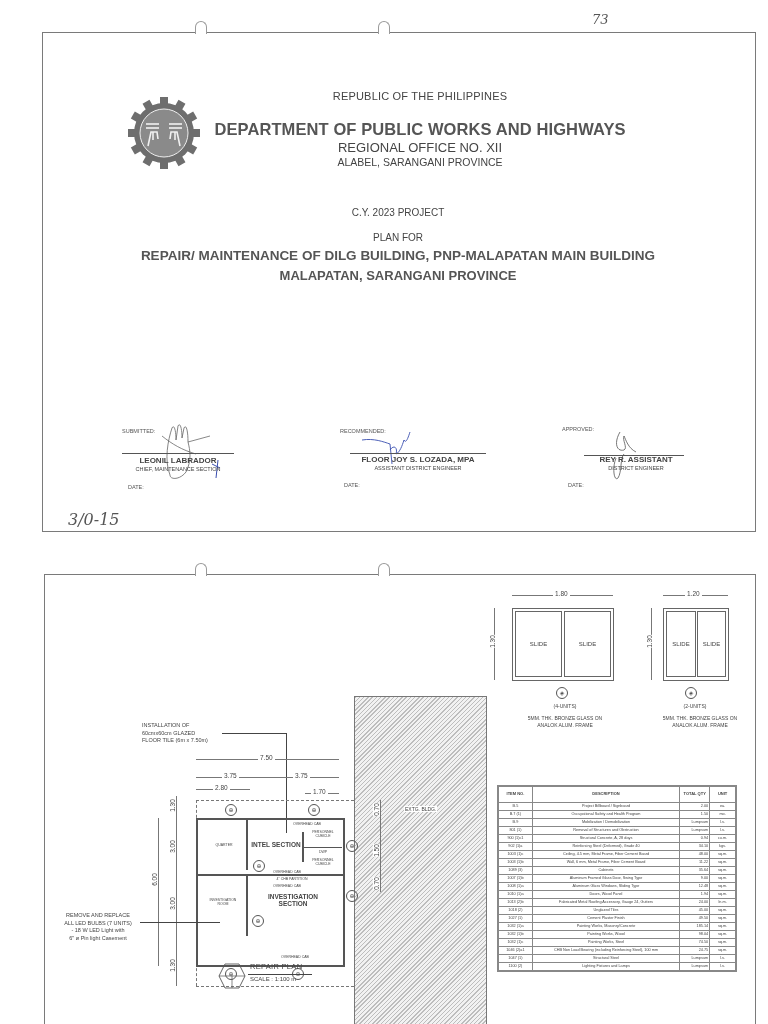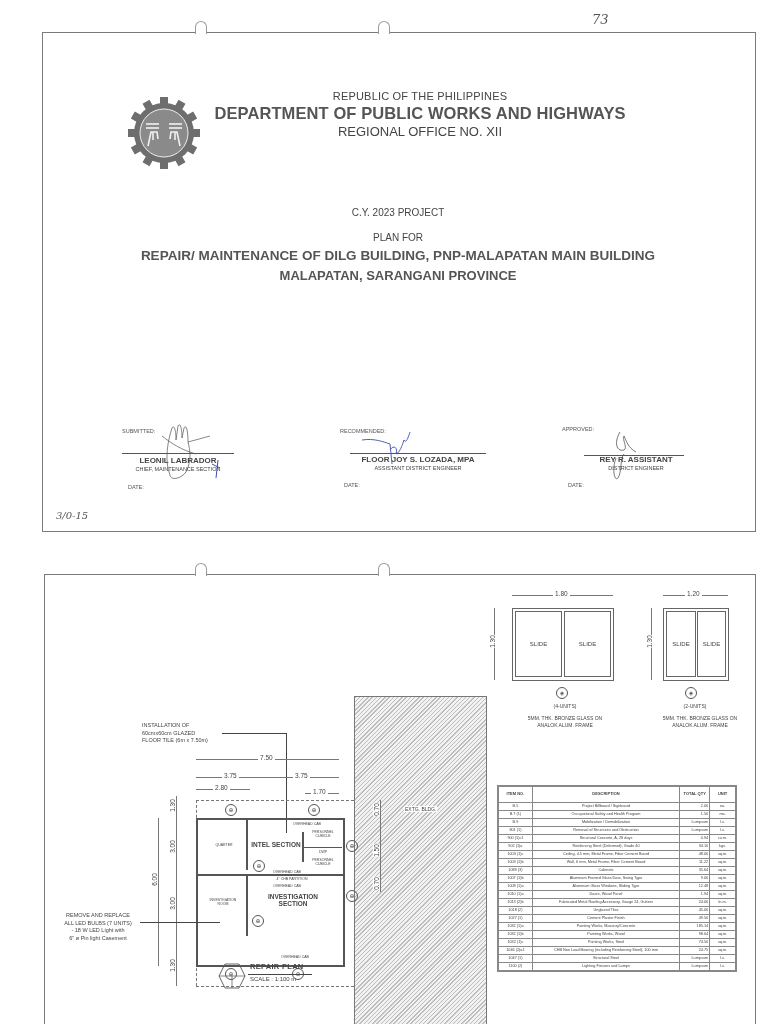--- a/index.html
+++ b/index.html
@@ -81,22 +81,23 @@
       <path d="M22 51 L25 37 L31 37 L32 44"></path>
       <path d="M54 51 L51 37 L45 37 L44 44"></path>
       <line x1="27" y1="37" x2="27" y2="45"></line>
       <line x1="49" y1="37" x2="49" y2="45"></line>
     </g>
   </svg>
 </div>
 
 <div class="abs center" style="left:210px; top:90px; width:420px;">
   <div class="h-republic">REPUBLIC OF THE PHILIPPINES</div>
-  <div class="h-dept" style="margin-top:2px;">DEPARTMENT OF PUBLIC WORKS AND HIGHWAYS</div>
+  <div class="h-dept" style="margin-top:18px;">DEPARTMENT OF PUBLIC WORKS AND HIGHWAYS</div>
   <div class="h-reg" style="margin-top:1px;">REGIONAL OFFICE NO. XII</div>
+  <div class="h-alabel" style="margin-top:1px;">ALABEL, SARANGANI PROVINCE</div>
 </div>
 
 <div class="abs center cy" style="left:0; width:796px; top:207px;">C.Y. 2023 PROJECT</div>
 <div class="abs center planfor" style="left:0; width:796px; top:232px;">PLAN FOR</div>
 <div class="abs center title1" style="left:0; width:796px; top:248px;">REPAIR/ MAINTENANCE OF DILG BUILDING, PNP-MALAPATAN MAIN BUILDING</div>
 <div class="abs center title2" style="left:0; width:796px; top:268px;">MALAPATAN, SARANGANI PROVINCE</div>
 
 <div class="abs" style="left:122px; top:428px; width:120px; height:60px;">
   <div class="siglabel">SUBMITTED:</div>
   <svg class="abs" style="left:40px; top:-8px;" width="60" height="62" viewBox="0 0 60 62">
@@ -126,21 +127,21 @@
   <div class="siglabel">APPROVED:</div>
   <svg class="abs" style="left:44px; top:2px;" width="40" height="56" viewBox="0 0 40 56">
     <path d="M14 4 C8 14 10 24 18 22 C22 20 16 12 18 8 C20 12 22 20 30 24 M10 30 C6 40 8 54 12 50 C16 44 14 30 18 26" fill="none" stroke="#555" stroke-width="0.8"></path>
   </svg>
   <div class="sigline" style="left:22px; top:29px; width:100px;"></div>
   <div class="abs center signame" style="left:22px; top:29px; width:104px;">REY R. ASSISTANT</div>
   <div class="abs center sigpos" style="left:22px; top:39px; width:104px;">DISTRICT ENGINEER</div>
   <div class="abs siglabel" style="left:6px; top:56px;">DATE:</div>
 </div>
 
-<div class="abs handwrite" style="left:56px; top:510px; font-size:10px;">3/0-15</div>
+<div class="abs handwrite" style="left:68px; top:510px; font-size:16px;">3/0-15</div>
 
 <div class="sheet" style="left:44px; top:574px; width:710px; height:460px; border-bottom:none;">
   <div class="topline-notch" style="left:150px; top:-12px;"></div>
   <div class="topline-notch" style="left:333px; top:-12px;"></div>
 </div>
 
 <div class="abs" style="left:490px; top:590px; width:150px; height:150px;">
   <div class="dim-h" style="left:22px; top:5px; width:101px;"></div>
   <div class="abs dimtext" style="left:63px; top:0px; background:#fff; padding:0 2px;">1.80</div>
   <div class="dim-v" style="left:4px; top:18px; height:72px;"></div>
@@ -246,21 +247,21 @@
   <div>- 18 W LED Light with</div>
   <div>6" ø Pin light Casement</div>
 </div>
 <div class="dim-h" style="left:140px; top:922px; width:80px; border-top:0.8px solid #444;"></div>
 
 <svg class="abs" style="left:218px; top:962px;" width="28" height="28" viewBox="0 0 28 28">
   <polygon points="7,2 21,2 27,14 21,26 7,26 1,14" fill="none" stroke="#555" stroke-width="0.9"></polygon>
   <line x1="1" y1="14" x2="27" y2="14" stroke="#555" stroke-width="0.7"></line>
   <line x1="14" y1="14" x2="14" y2="26" stroke="#555" stroke-width="0.7"></line>
 </svg>
-<div class="abs" style="left:250px; top:962px; font-size:7.5px; font-weight:bold; color:#444; letter-spacing:0.3px;">REPAIR PLAN</div>
+<div class="abs" style="left:250px; top:962px; font-size:7.5px; font-weight:normal; color:#444; letter-spacing:0.3px;">REPAIR PLAN</div>
 <div class="dim-h" style="left:248px; top:974px; width:64px; border-top:0.8px solid #444;"></div>
 <div class="abs" style="left:250px; top:976px; font-size:6px; color:#444;">SCALE :   1:100 m</div>
 
 <div class="abs" style="left:497px; top:785px; width:238px; border:0.8px solid #888; background:#fff;">
   <table class="soq">
     <colgroup>
         <col style="width:34px">
         <col style="width:148px">
         <col style="width:30px">
         <col style="width:26px">

